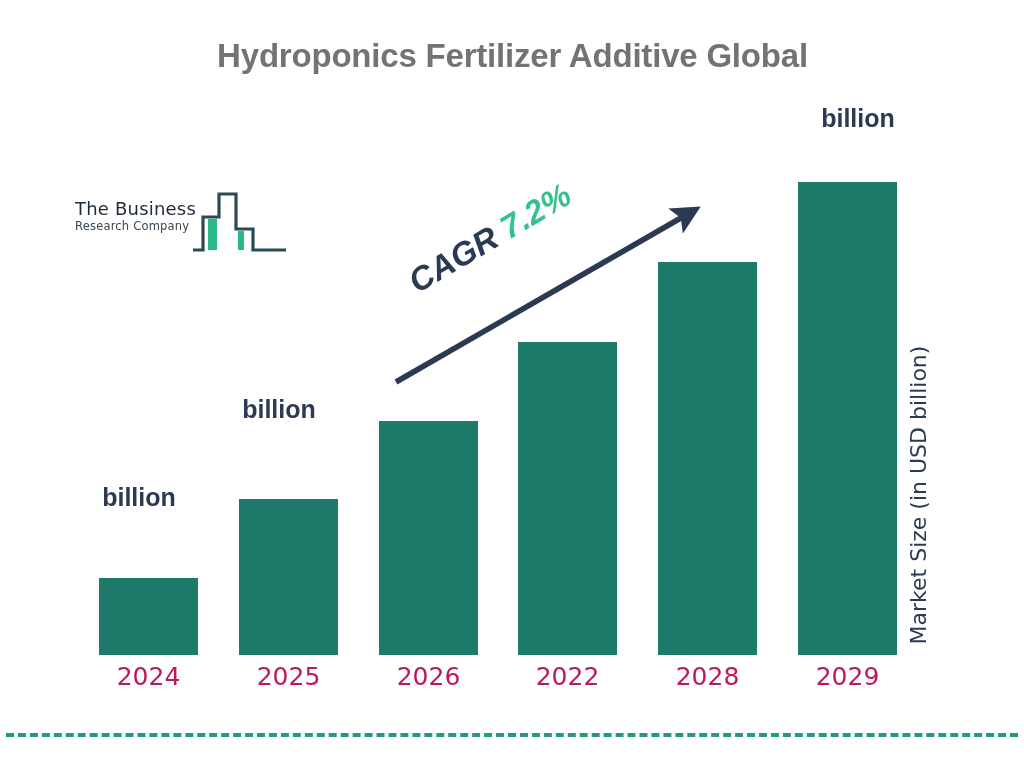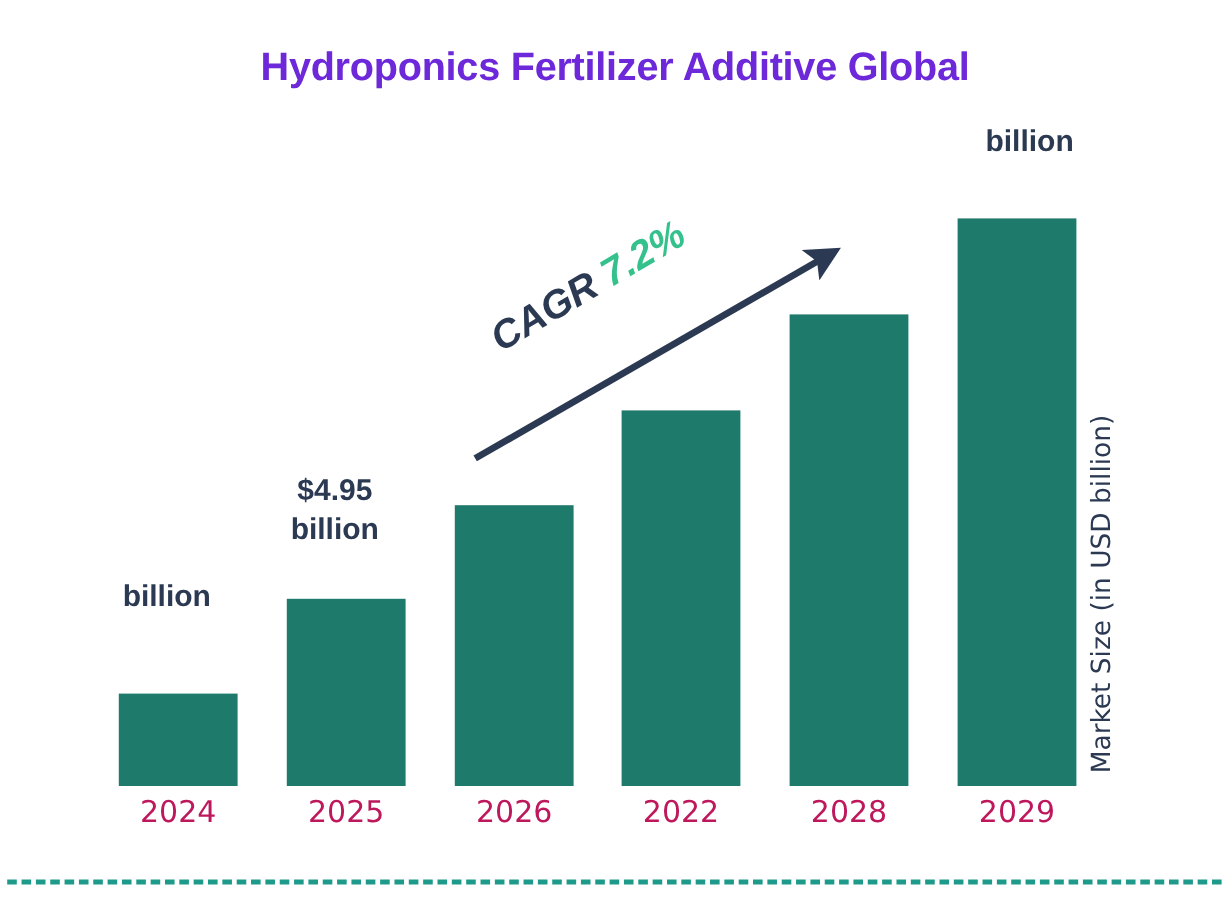--- a/index.html
+++ b/index.html
@@ -22,21 +22,21 @@
   #chart-title {
     position: absolute;
     left: 90px;
     top: 33px;
     width: 845px;
     text-align: center;
     font-family: "Liberation Sans", sans-serif;
     font-weight: bold;
     font-size: 33px;
     line-height: 1.42;
-    color: #6d28d9;
+    color: #737373;
     letter-spacing: -0.2px;
   }
   #chart-title .title-line { display: block; }
 
   
   #logo {
     position: absolute;
     left: 73px;
     top: 188px;
     width: 215px;
@@ -153,35 +153,47 @@
 </style>
 </head>
 <body>
 
 <div id="page">
 
   <div id="chart-title">
     <span class="title-line">Hydroponics Fertilizer Additive Global</span>
   </div>
 
+  <div id="logo">
+    <div class="logo-text-wrap">
+      <span class="logo-line1">The Business</span>
+      <span class="logo-line2">Research Company</span>
+    </div>
+    <svg width="97" height="68" viewBox="0 0 97 68">
+
+      <path d="M2 62 H12 V29 H28 V6 H45 V41 H62 V62 H95" fill="none" stroke="#2B4A56" stroke-width="3.2" stroke-linejoin="miter"></path>
+
+      <rect x="17" y="31" width="9" height="31" fill="#2BB98A"></rect>
+      <rect x="47" y="43" width="6" height="19" fill="#2BB98A"></rect>
+    </svg>
+  </div>
 
   <div id="plot">
 
     <div class="bar" style="left:99px; top:578px; width:99px; height:77px;"></div>
     <div class="bar" style="left:239px; top:499px; width:99px; height:156px;"></div>
     <div class="bar" style="left:379px; top:421px; width:99px; height:234px;"></div>
     <div class="bar" style="left:518px; top:342px; width:99px; height:313px;"></div>
     <div class="bar" style="left:658px; top:262px; width:99px; height:393px;"></div>
     <div class="bar" style="left:798px; top:182px; width:99px; height:473px;"></div>
 
     <div class="bar-value" style="left:59px; top:482px; width:160px;">
       <span class="v-unit">billion</span>
     </div>
     <div class="bar-value" style="left:199px; top:394px; width:160px;">
-      <span class="v-amount">$4.95</span>
       <span class="v-unit">billion</span>
     </div>
     <div class="bar-value" style="left:778px; top:103px; width:160px;">
       <span class="v-unit">billion</span>
     </div>
 
     <div class="x-tick" style="left:99px; width:99px;">2024</div>
     <div class="x-tick" style="left:239px; width:99px;">2025</div>
     <div class="x-tick" style="left:379px; width:99px;">2026</div>
     <div class="x-tick" style="left:518px; width:99px;">2022</div>

